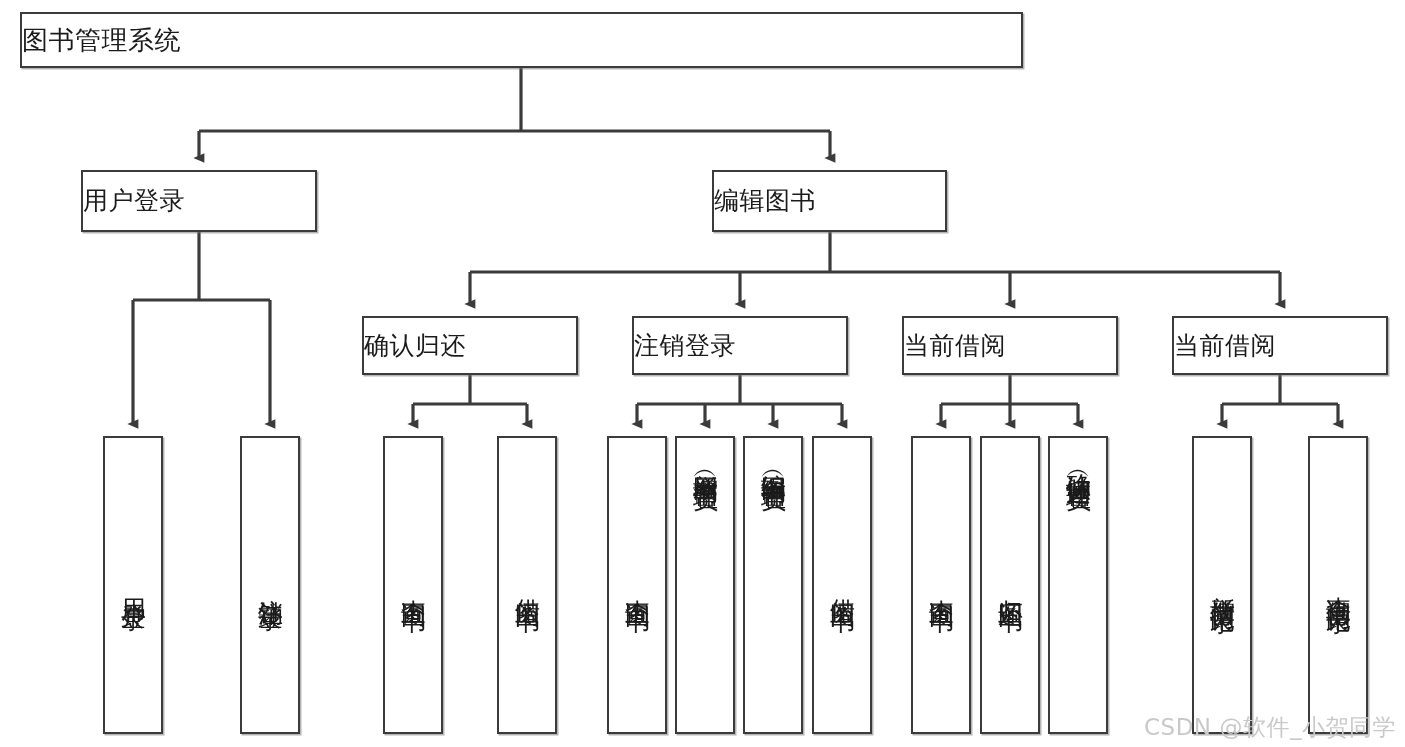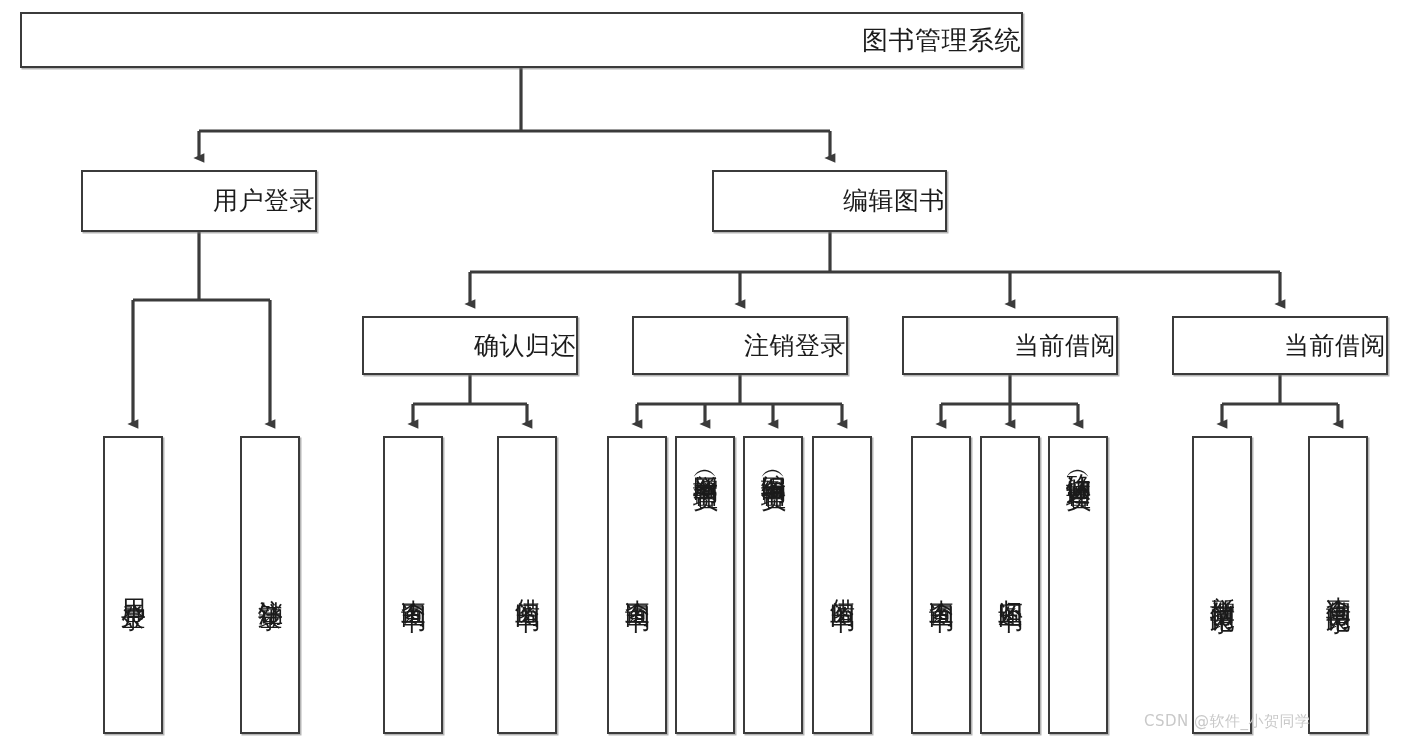--- a/index.html
+++ b/index.html
@@ -26,21 +26,21 @@
     height: 747px;
   }
   .node {
     position: absolute;
     box-sizing: border-box;
     background: #ffffff;
     border: 2px solid #3b3b3b;
     box-shadow: 1.5px 1.5px 0 0 rgba(120,120,120,0.55);
     display: flex;
     align-items: center;
-    justify-content: flex-end;
+    justify-content: flex-start;
     color: #1b1b1b;
     z-index: 2;
   }
   .node .lbl {
     display: block;
     text-align: center;
     line-height: 1.18;
     letter-spacing: 0.5px;
     white-space: pre;
   }
@@ -67,21 +67,21 @@
     letter-spacing: 2px;
   }
   .node.leaf.midtext {
     align-items: center;
     padding-top: 0;
   }
   .watermark {
     position: absolute;
     left: 1144px;
     top: 712px;
-    font-size: 15px;
+    font-size: 23px;
     color: #c9c9c9;
     letter-spacing: 0.5px;
     white-space: nowrap;
     z-index: 3;
   }
 </style>
 </head>
 <body>
 
 <div id="canvas">

